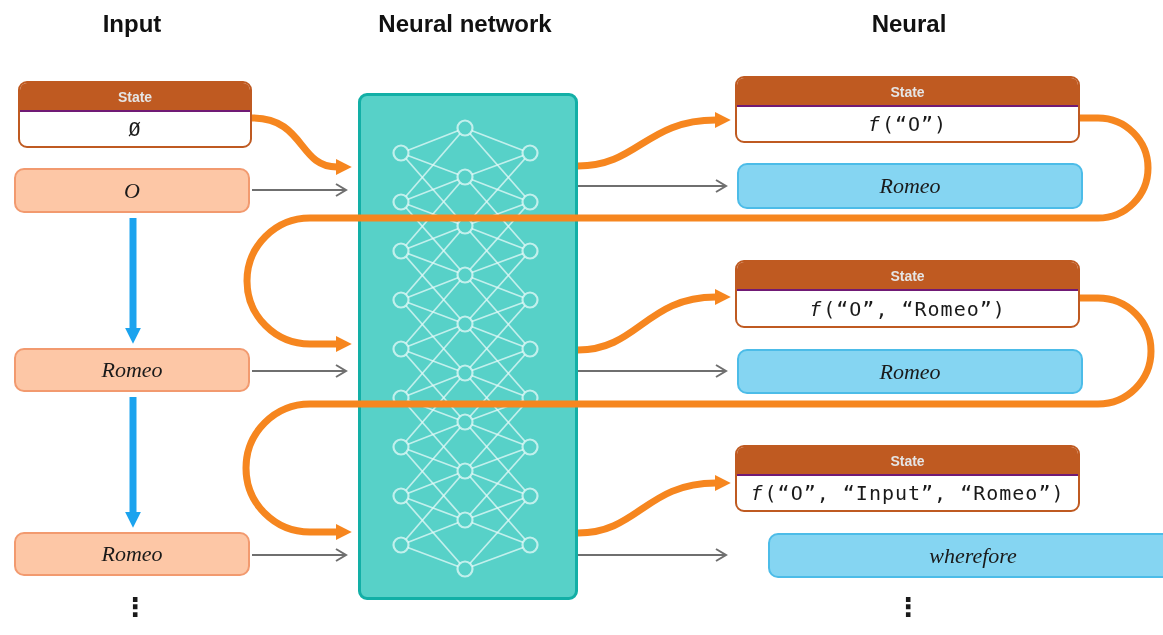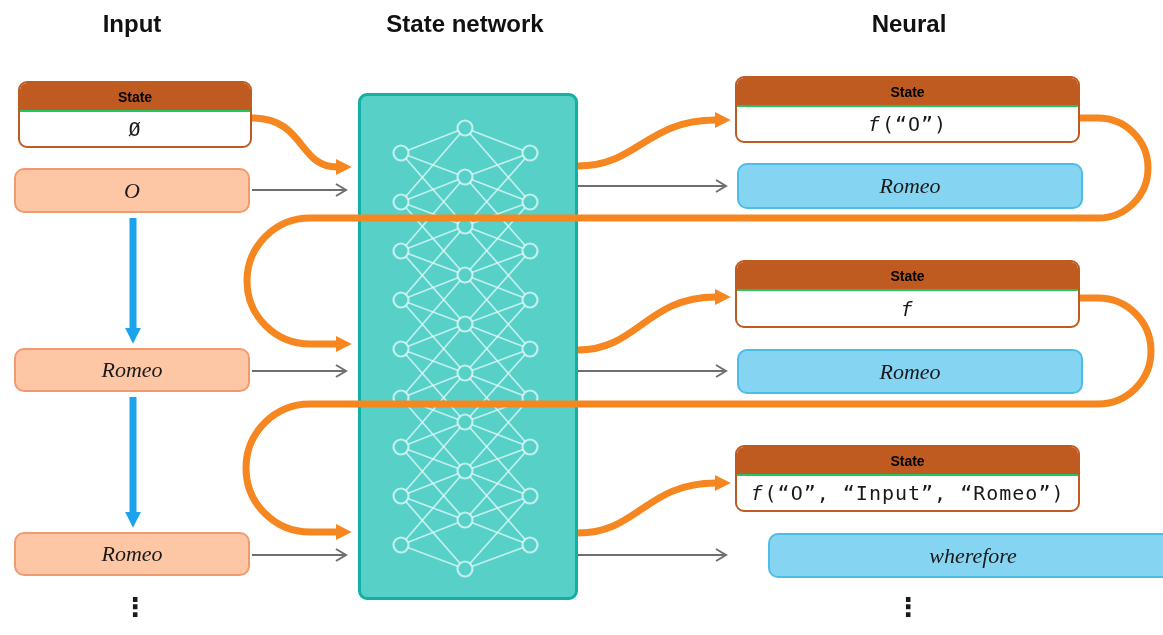--- a/index.html
+++ b/index.html
@@ -19,23 +19,23 @@
   }
   .token-input{background:#FDC7A6;border:2px solid #F29A6F;}
   .token-output{background:#85D5F2;border:2px solid #4CBCE8;}
   
   .state-box{
     position:absolute;box-sizing:border-box;border-radius:9px;
     border:2px solid #BF5A21;background:#ffffff;overflow:hidden;
     display:flex;flex-direction:column;
   }
   .state-header{
-    height:27px;flex:0 0 27px;background:#BF5A21;color:#000000;
+    height:27px;flex:0 0 27px;background:#BF5A21;color:#e5e5e5;
     display:flex;align-items:center;justify-content:center;
-    font-size:14px;font-weight:bold;border-bottom:2px solid #22c55e;
+    font-size:14px;font-weight:bold;border-bottom:2px solid #701a75;
     border-radius:5px 5px 0 0;
     text-align:center;
   }
   .state-body{
     flex:1;display:flex;align-items:center;justify-content:center;
     font-family:"DejaVu Sans Mono", monospace;font-size:20px;color:#1a1a1a;
     letter-spacing:1px;white-space:nowrap;
   }
   .state-body .fn{font-style:italic;margin-right:1px;}
   
@@ -53,21 +53,21 @@
     font-size:26px;font-weight:bold;color:#1a1a1a;line-height:1;
     font-family:"DejaVu Sans", sans-serif;
   }
 </style>
 </head>
 <body>
 
 <div class="canvas">
 
   <div class="col-header" style="left:132px">Input</div>
-  <div class="col-header" style="left:465px">State network</div>
+  <div class="col-header" style="left:465px">Neural network</div>
   <div class="col-header" style="left:909px">Neural</div>
 
   <div class="net-box">
     <svg id="net-svg" width="220" height="507" viewBox="0 0 220 507">
         <line x1="107" y1="35" x2="43" y2="60" stroke="rgba(230,250,248,0.75)" stroke-width="1.7"></line>
         <line x1="107" y1="35" x2="172" y2="60" stroke="rgba(230,250,248,0.75)" stroke-width="1.7"></line>
         <line x1="107" y1="35" x2="43" y2="109" stroke="rgba(230,250,248,0.75)" stroke-width="1.7"></line>
         <line x1="107" y1="35" x2="172" y2="109" stroke="rgba(230,250,248,0.75)" stroke-width="1.7"></line>
         <line x1="107" y1="84" x2="43" y2="60" stroke="rgba(230,250,248,0.75)" stroke-width="1.7"></line>
         <line x1="107" y1="84" x2="172" y2="60" stroke="rgba(230,250,248,0.75)" stroke-width="1.7"></line>
@@ -216,20 +216,21 @@
         <span class="fn">f</span>
         <span>(“O”)</span>
       </div>
   </div>
   <div class="token-box token-output box-layer" style="left:737px;top:163px;width:346px;height:46px">Romeo</div>
 
   <div class="state-box box-layer" style="left:735px;top:260px;width:345px;height:68px">
     <div class="state-header">State</div>
     <div class="state-body">
         <span class="fn">f</span>
+        <span>(“O”, “Romeo”)</span>
       </div>
   </div>
   <div class="token-box token-output box-layer" style="left:737px;top:349px;width:346px;height:45px">Romeo</div>
 
   <div class="state-box box-layer" style="left:735px;top:445px;width:345px;height:67px">
     <div class="state-header">State</div>
     <div class="state-body">
         <span class="fn">f</span>
         <span>(“O”, “Input”, “Romeo”)</span>
       </div>

